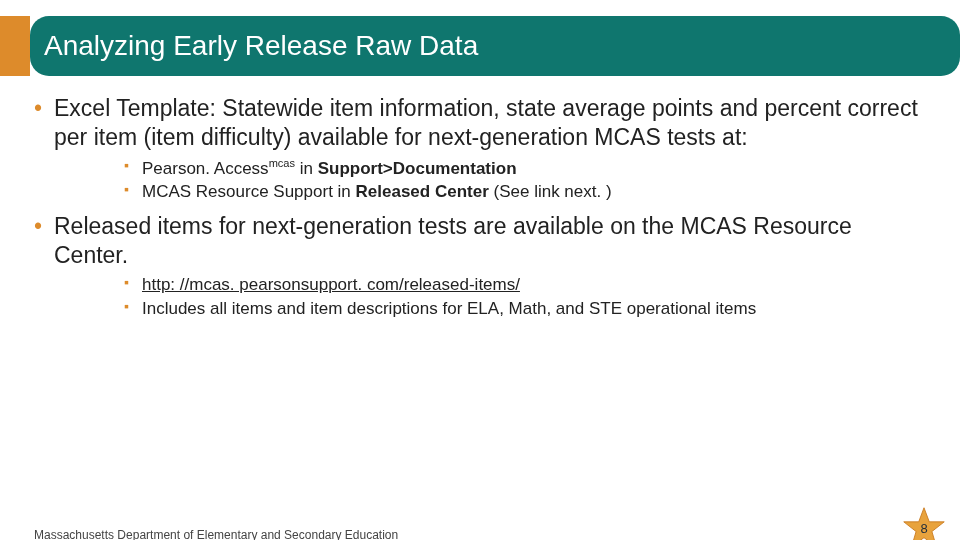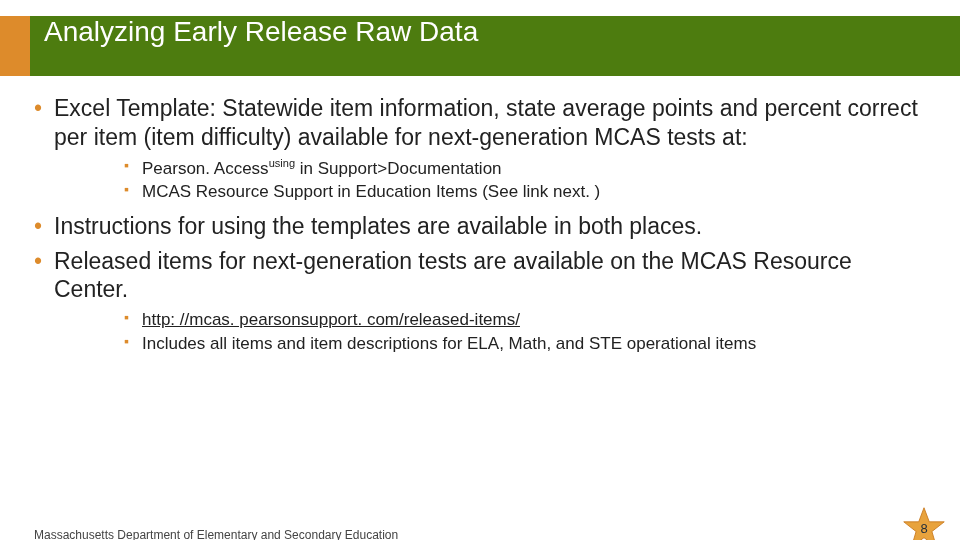--- a/index.html
+++ b/index.html
@@ -1,29 +1,29 @@
 <!DOCTYPE html>
 <html><head>
 <meta charset="utf-8">
 <style>
   * { margin: 0; padding: 0; box-sizing: border-box; }
   html, body { width: 960px; height: 540px; font-family: "Segoe UI", Arial, sans-serif; background: #fff; color: #1a1a1a; }
   .slide { position: relative; width: 960px; height: 540px; }
   .title-bar { display: flex; align-items: stretch; height: 60px; margin-top: 16px; }
   .accent { width: 30px; background: #dd8b2b; }
-  .title-bg { flex: 1; background: #4d7c0f; display: flex; align-items: flex-start; padding-left: 14px; }
+  .title-bg { flex: 1; background: #0f766e; display: flex; align-items: center; padding-left: 14px; border-radius: 19px; }
   .title-text { color: #fff; font-size: 28px; font-weight: 400; }
   .content { padding: 18px 34px 0 34px; }
   ul.main { list-style: none; }
   ul.main > li { position: relative; padding-left: 20px; font-size: 23px; line-height: 1.25; margin-bottom: 6px; color: #222; }
   ul.main > li::before { content: "•"; position: absolute; left: 0; top: 0; color: #dd8b2b; font-size: 23px; }
   ul.sub { list-style: none; margin: 4px 0 8px 70px; }
   ul.sub > li { position: relative; padding-left: 18px; font-size: 17px; line-height: 1.4; color: #222; }
   ul.sub > li::before { content: "▪"; position: absolute; left: 0; top: 0; color: #dd8b2b; font-size: 14px; }
-  .b { font-weight: 400; }
+  .b { font-weight: 700; }
   .sup { font-size: 0.65em; vertical-align: super; }
   .link { text-decoration: underline; margin-top: 28px; }
   .footer { position: absolute; bottom: 14px; left: 34px; font-size: 12px; color: #444; }
   .star-wrap { position: absolute; bottom: 6px; right: 14px; width: 44px; height: 44px; }
   .star { width: 100%; height: 100%; }
   .star-num { position: absolute; top: 50%; left: 50%; transform: translate(-50%, -48%); font-size: 13px; color: #1f2c3a; }
 </style>
 </head>
 <body>
 
@@ -34,28 +34,27 @@
       <div class="title-text">Analyzing Early Release Raw Data</div>
     </div>
   </div>
 
   <div class="content">
     <ul class="main">
       <li>
         <span>Excel Template: Statewide item information, state average points and percent correct per item (item difficulty) available for next-generation MCAS tests at:</span>
         <ul class="sub">
           <li>
-            <span>Pearson. Access</span><span class="sup">using</span><span> in </span><span class="b">Support&gt;Documentation</span>
+            <span>Pearson. Access</span><span class="sup">mcas</span><span> in </span><span class="b">Support&gt;Documentation</span>
           </li>
           <li>
-            <span>MCAS Resource Support in </span><span class="b">Education Items</span><span> (See link next. )</span>
+            <span>MCAS Resource Support in </span><span class="b">Released Center</span><span> (See link next. )</span>
           </li>
         </ul>
       </li>
-      <li><span>Instructions for using the templates are available in both places.</span></li>
       <li>
         <span>Released items for next-generation tests are available on the MCAS Resource Center.</span>
         <ul class="sub">
           <li><span class="link">http: //mcas. pearsonsupport. com/released-items/</span></li>
           <li><span>Includes all items and item descriptions for ELA, Math, and STE operational items</span></li>
         </ul>
       </li>
     </ul>
   </div>
 

